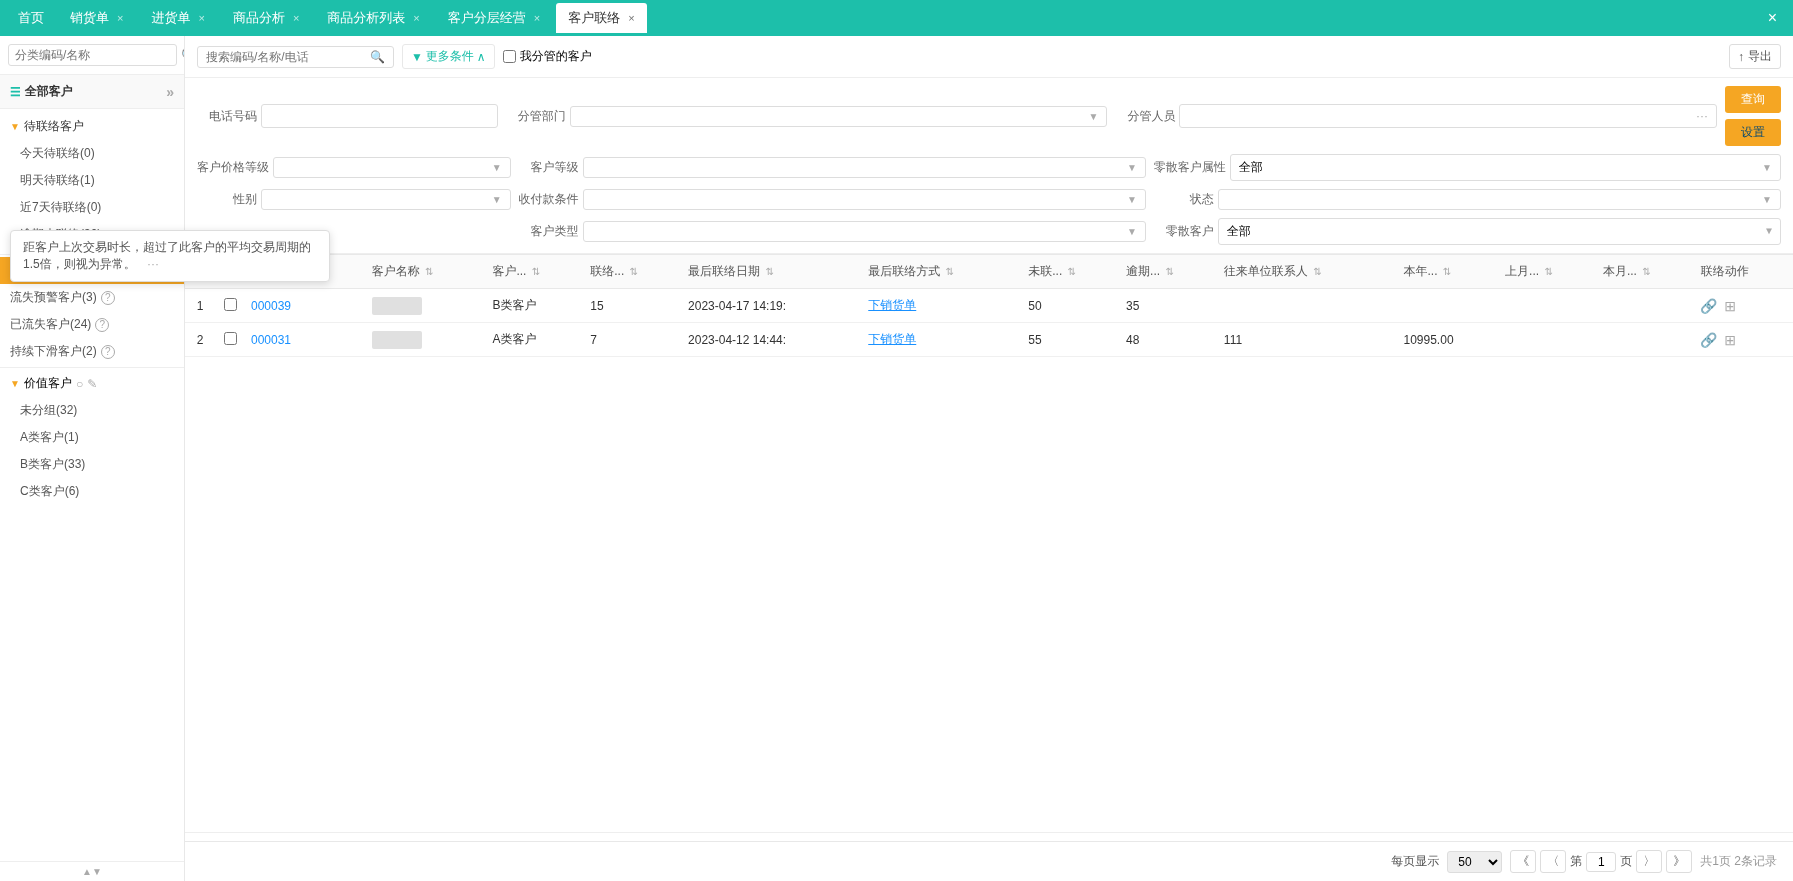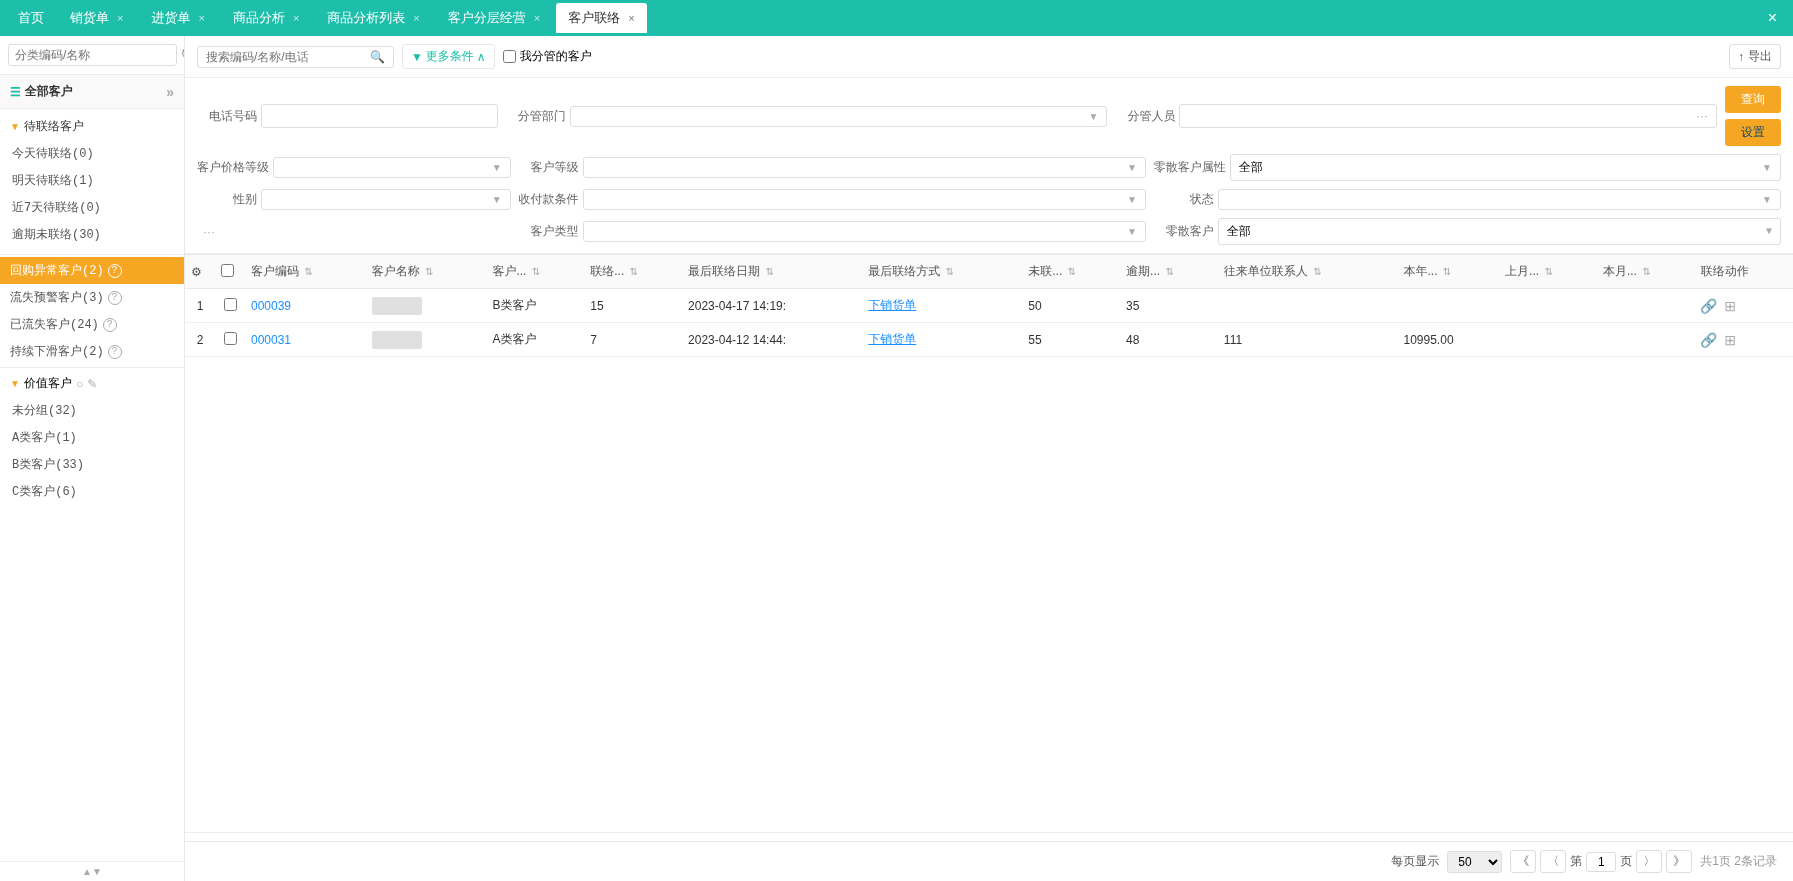--- a/index.html
+++ b/index.html
@@ -42,22 +42,22 @@
       background: #f9f9f9;
     }
     .collapse-icon { margin-left: auto; cursor: pointer; color: #aaa; font-size: 14px; }
     .sidebar-section { padding: 4px 0; }
     .sidebar-section-header {
       display: flex; align-items: center; padding: 5px 10px; color: #333;
       cursor: pointer; font-size: 12px; gap: 4px;
     }
     .sidebar-section-header .arrow { color: #f5a623; font-size: 10px; }
     .sidebar-item {
-      padding: 5px 10px 5px 12px; cursor: pointer; color: #555; font-size: 12px;
-      display: flex; align-items: center; font-family: Liberation Mono, monospace;
+      padding: 5px 10px 5px 20px; cursor: pointer; color: #555; font-size: 12px;
+      display: flex; align-items: center;
     }
     .sidebar-item.highlighted { background: #f5a623; color: white; border-radius: 0; }
     .sidebar-divider { border-top: 1px solid #eee; margin: 2px 0; }
     .value-customer-header {
       display: flex; align-items: center; padding: 5px 10px; gap: 4px; cursor: pointer;
     }
     .value-customer-header .arrow { color: #f5a623; font-size: 10px; }
     .edit-icon { color: #aaa; cursor: pointer; font-size: 12px; }
 
     
@@ -273,20 +273,24 @@
     <div class="sidebar-item">A类客户(1)</div>
     <div class="sidebar-item">B类客户(33)</div>
     <div class="sidebar-item">C类客户(6)</div>
 
     <div style="flex:1"></div>
     <div class="sidebar-bottom">
       <span class="resize-arrow">▲▼</span>
     </div>
   </div>
 
+  <div class="tooltip-box">
+    <span>距客户上次交易时长，超过了此客户的平均交易周期的1.5倍，则视为异常。</span>
+    <span style="margin-left:8px; color:#aaa; cursor:pointer;">···</span>
+  </div>
 
   <div class="content-area">
 
     <div class="filter-bar">
       <div class="filter-search">
         <input type="text" placeholder="搜索编码/名称/电话" style="">
         <span style="color:#aaa;">🔍</span>
       </div>
       <div class="more-conditions">
         <span>▼</span>

